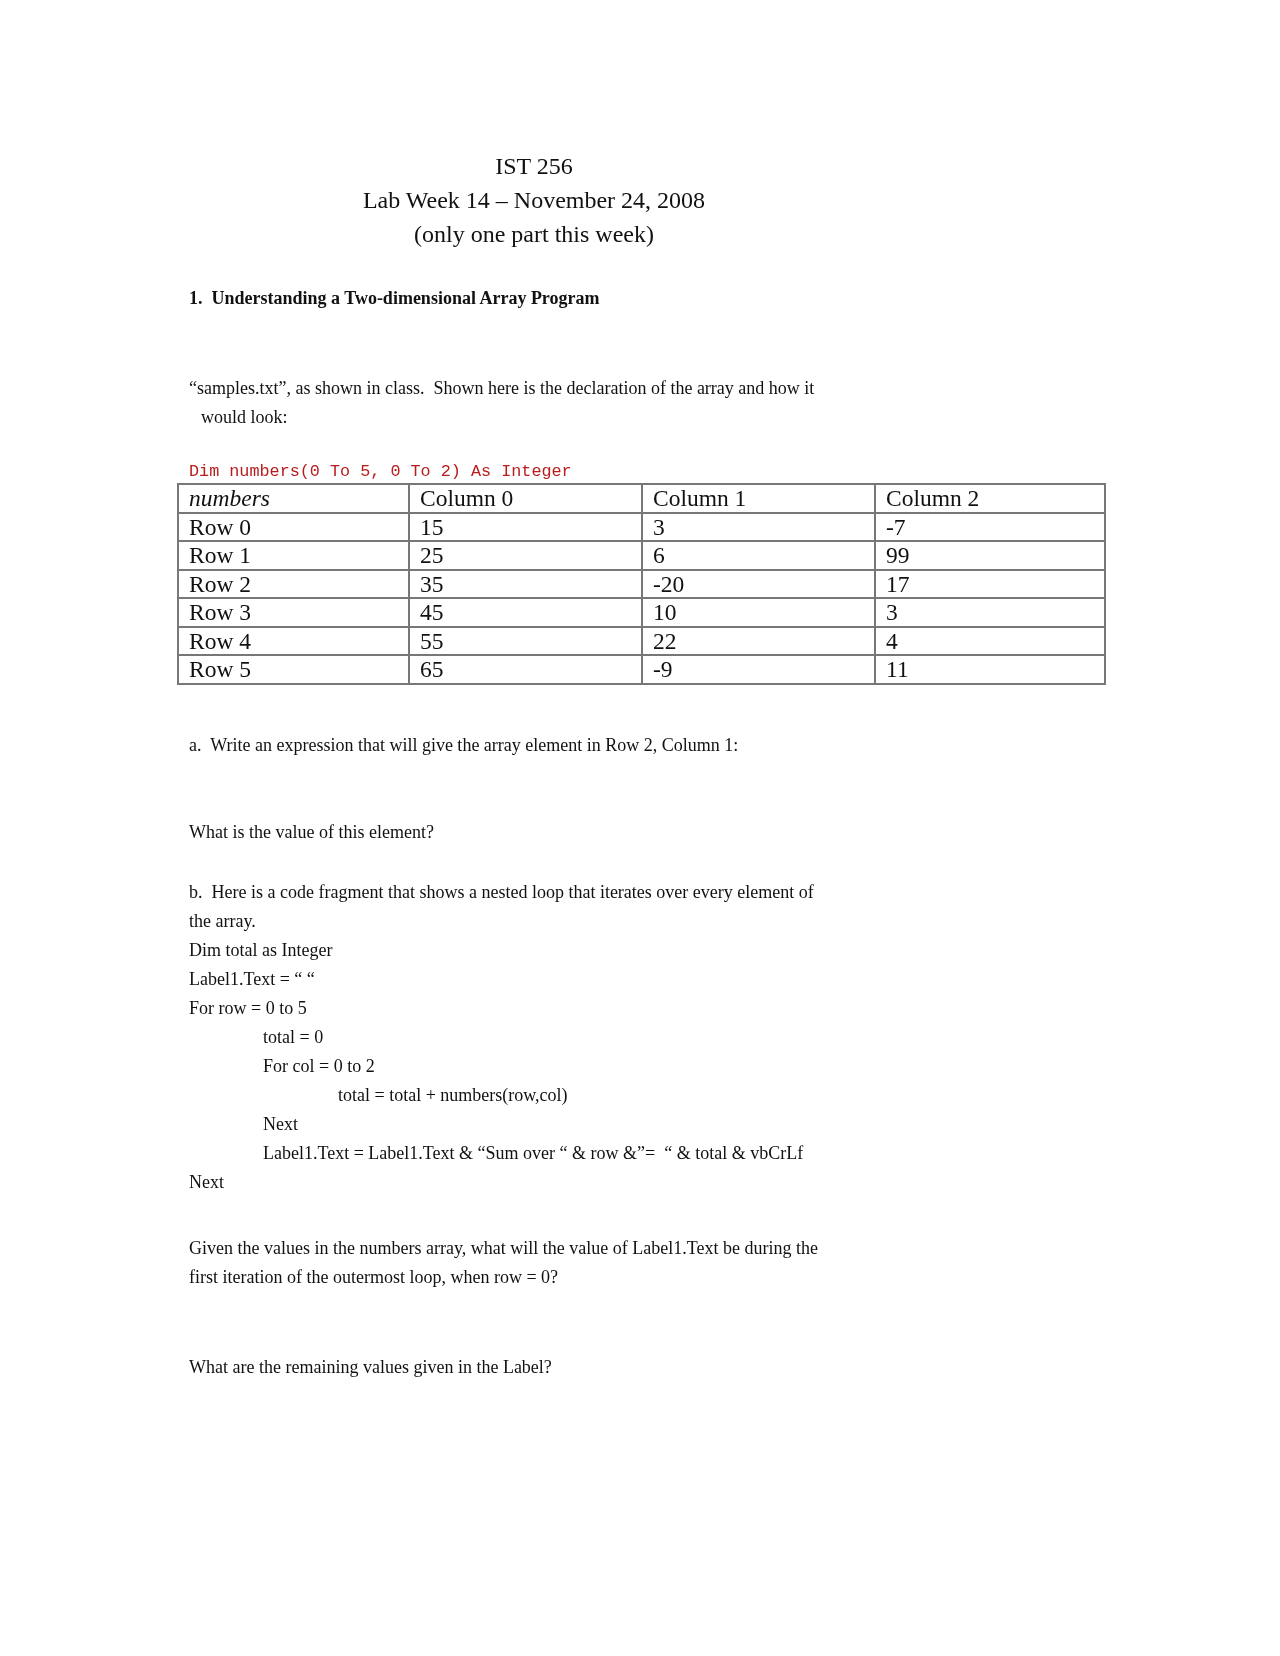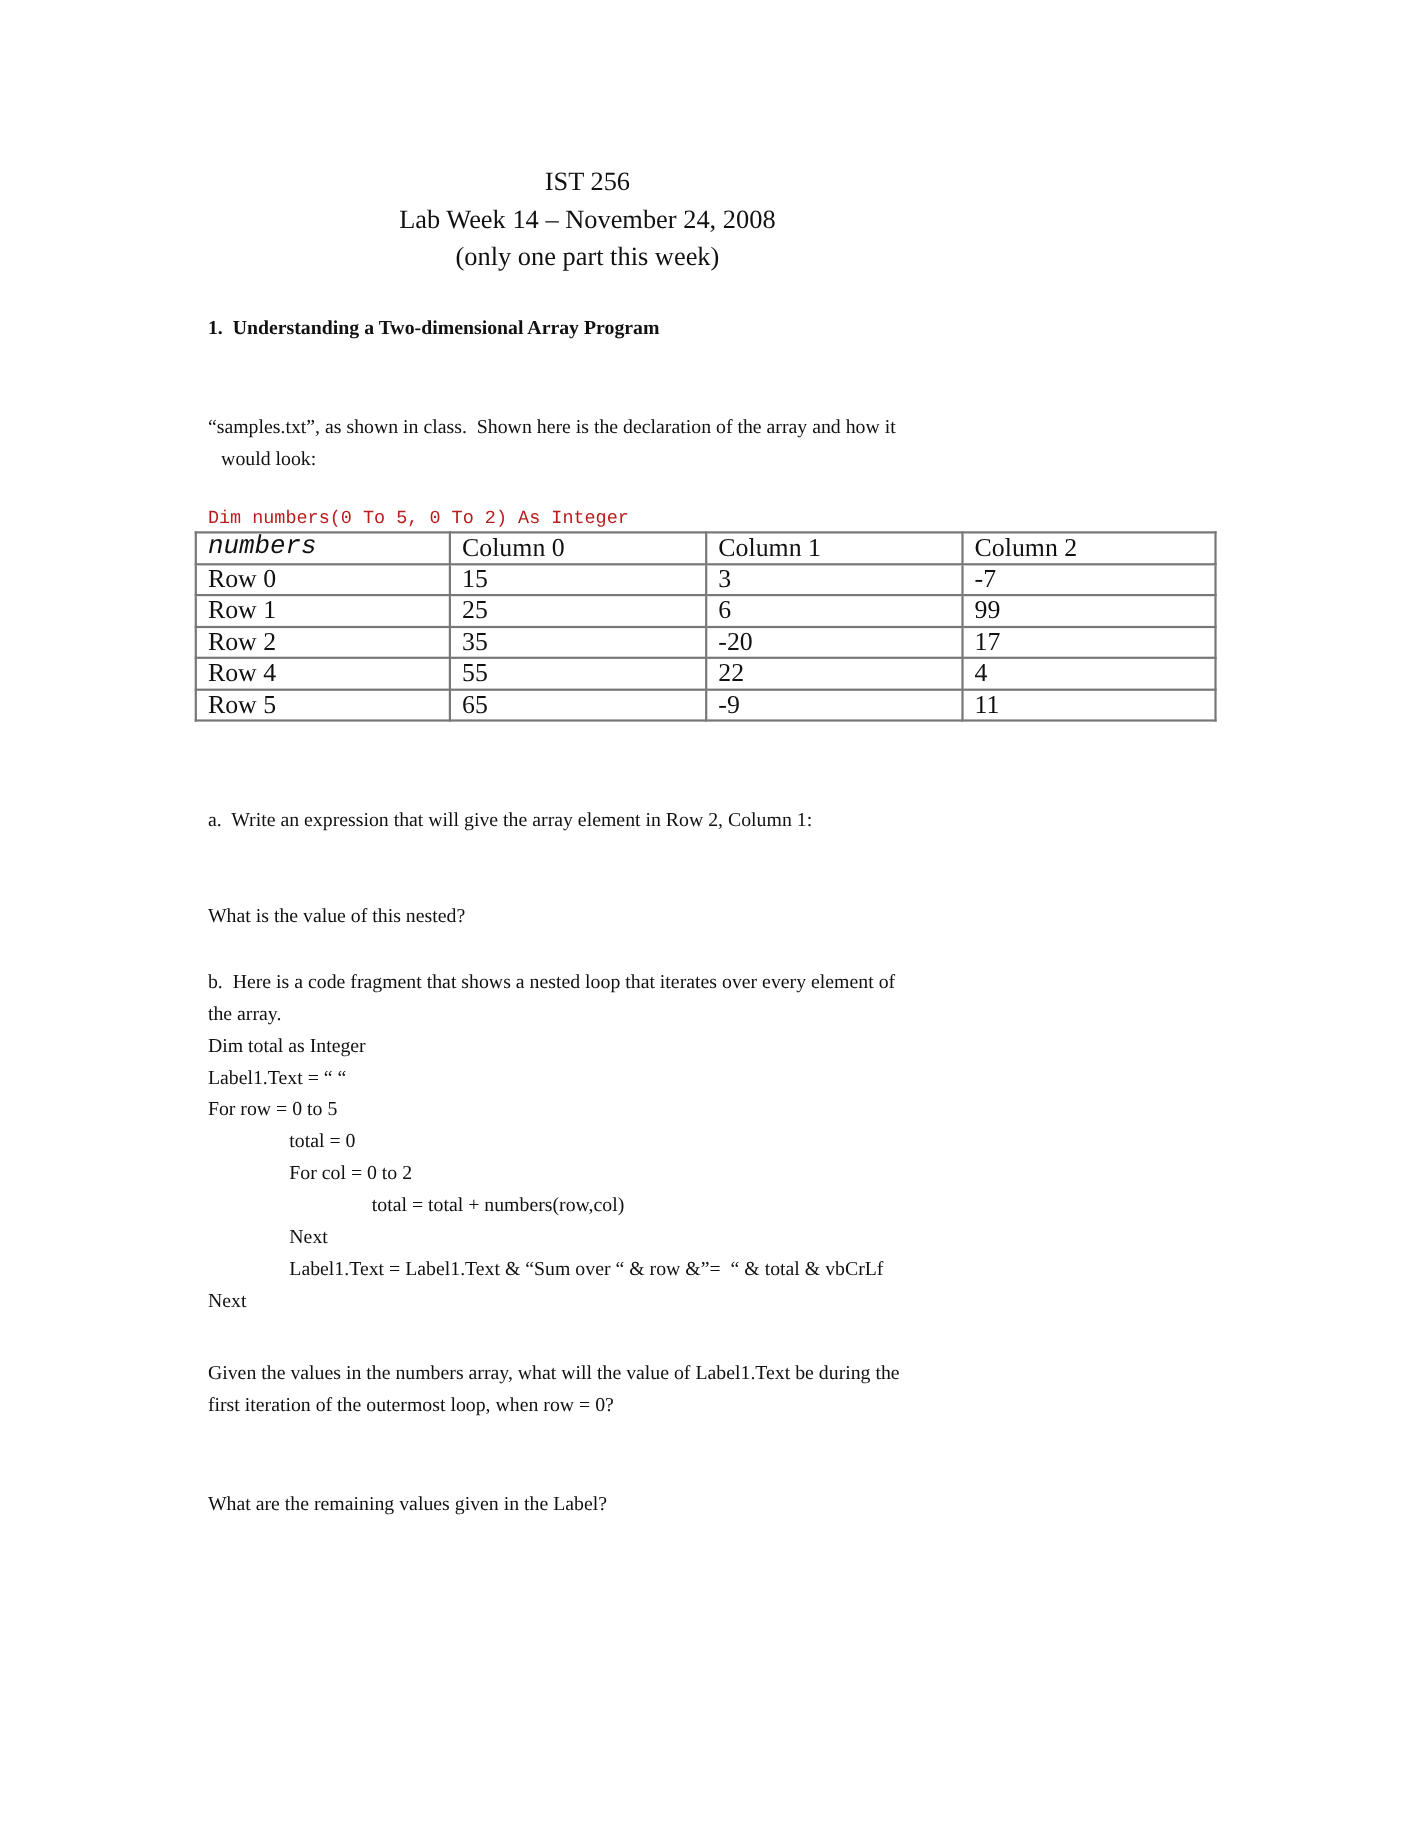--- a/index.html
+++ b/index.html
@@ -9,21 +9,21 @@
   .line { position: absolute; white-space: pre; font-size: 18px; line-height: 28px; }
   .title { position: absolute; left: 0; width: 1068px; text-align: center; font-size: 24px; line-height: 34px; white-space: pre; }
   .bold { font-weight: bold; }
   .mono { font-family: "Liberation Mono", "DejaVu Sans Mono", monospace; font-size: 16.8px; color: #b91c1c; line-height: 20px; }
   table.arr { position: absolute; left: 177px; top: 483px; width: 927px; border-collapse: collapse; table-layout: fixed; }
   table.arr td { border: 2px solid #777; height: 26.5px; padding: 0 0 0 10px; font-size: 23.5px; line-height: 26px; vertical-align: middle; overflow: hidden; white-space: nowrap; }
   table.arr col.c0 { width: 231px; }
   table.arr col.c1 { width: 233px; }
   table.arr col.c2 { width: 233px; }
   table.arr col.c3 { width: 230px; }
-  .ital { font-style: italic; font-family: Liberation Mono, monospace; }
+  .ital { font-style: italic; }
 </style>
 </head>
 <body>
 
 <div class="page">
 
   <div class="title" style="top:149px;">IST 256</div>
   <div class="title" style="top:183px;">Lab Week 14 – November 24, 2008</div>
   <div class="title" style="top:217px;">(only one part this week)</div>
 
@@ -60,36 +60,42 @@
       <td>6</td>
       <td>99</td>
     </tr>
     <tr>
       <td>Row 2</td>
       <td>35</td>
       <td>-20</td>
       <td>17</td>
     </tr>
     <tr>
+      <td>Row 3</td>
+      <td>45</td>
+      <td>10</td>
+      <td>3</td>
+    </tr>
+    <tr>
       <td>Row 4</td>
       <td>55</td>
       <td>22</td>
       <td>4</td>
     </tr>
     <tr>
       <td>Row 5</td>
       <td>65</td>
       <td>-9</td>
       <td>11</td>
     </tr>
   </tbody>
     </table>
 
   <div class="line" style="left:189px; top:731px;">a.  Write an expression that will give the array element in Row 2, Column 1:</div>
-  <div class="line" style="left:189px; top:818px;">What is the value of this nested?</div>
+  <div class="line" style="left:189px; top:818px;">What is the value of this element?</div>
 
   <div class="line" style="left:189px; top:878px;">b.  Here is a code fragment that shows a nested loop that iterates over every element of</div>
   <div class="line" style="left:189px; top:907px;">the array.</div>
 
   <div class="line" style="left:189px; top:936px;">Dim total as Integer</div>
   <div class="line" style="left:189px; top:965px;">Label1.Text = “ “</div>
   <div class="line" style="left:189px; top:994px;">For row = 0 to 5</div>
   <div class="line" style="left:263px; top:1023px;">total = 0</div>
   <div class="line" style="left:263px; top:1052px;">For col = 0 to 2</div>
   <div class="line" style="left:338px; top:1081px;">total = total + numbers(row,col)</div>

